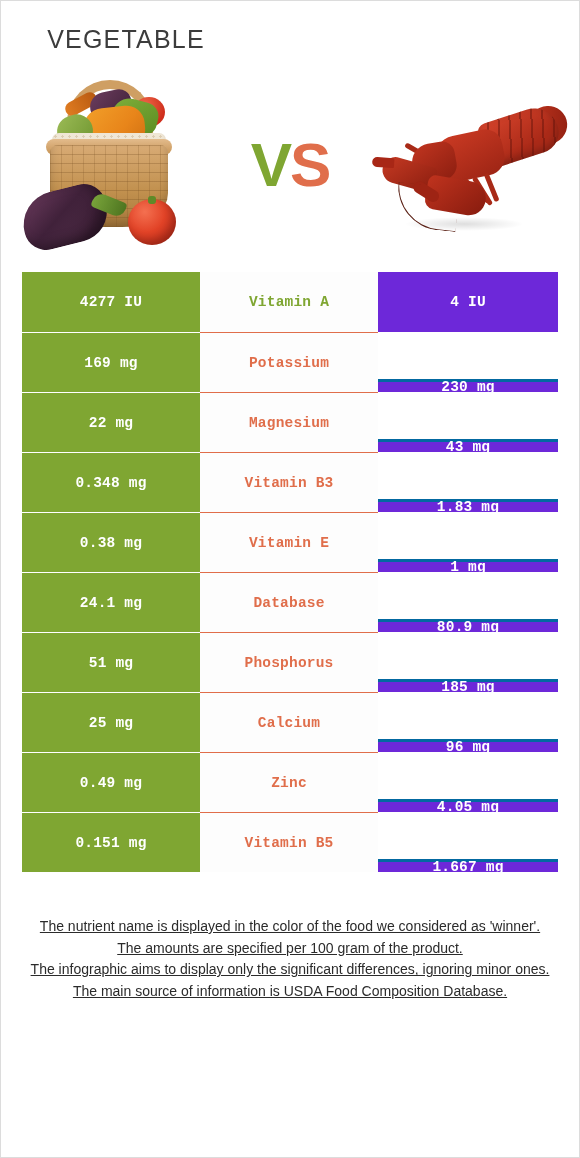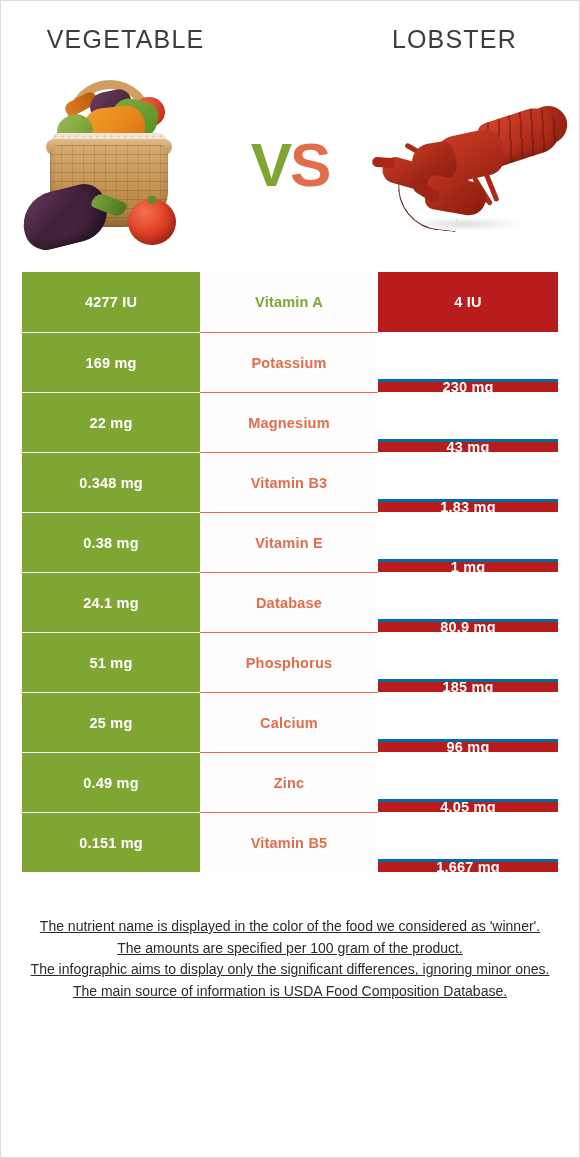--- a/index.html
+++ b/index.html
@@ -256,35 +256,36 @@
     display: flex;
     height: 60px;
   }
   .cell {
     display: flex;
     align-items: center;
     justify-content: center;
     font-size: 14.5px;
     font-weight: 600;
     letter-spacing: .2px;
+    font-family: Liberation Mono, monospace;
   }
   .cell-left {
     width: 178px;
     background: #7FA632;
     color: #ffffff;
   }
   .cell-mid {
     width: 178px;
     background: #fdfdfd;
     font-size: 14.5px;
     font-weight: 700;
   }
   .cell-right {
     width: 180px;
-    background: #b91c1c;
+    background: #6d28d9;
     color: #ffffff;
   }
   .row + .row .cell-left  { border-top: 1px solid #ffffff; }
   .row + .row .cell-right { border-top: 3px solid #0369a1; margin-top: 47px; }
   .row + .row .cell-mid   { border-top: 1px solid currentColor; }
 
   .win-veg .cell-mid { color: #7FA632; }
   .win-lob .cell-mid { color: #E06E4B; }
 
   
@@ -297,21 +298,20 @@
     color: #2b2b2b;
   }
   .footnote p { margin: 0; text-decoration: underline; }
 </style>
 </head>
 <body>
 
 <div class="header">
   <div class="header-title left">VEGETABLE</div>
   <div class="header-spacer"></div>
-  <div class="header-title right">LOBSTER</div>
 </div>
 
 <div class="hero">
 
   <div class="hero-cell">
     <div class="veg-art">
       <div class="basket-handle"></div>
       <div class="v-item v-carrot"></div>
       <div class="v-item v-eggplant-top"></div>
       <div class="v-item v-tomato-top"></div>

